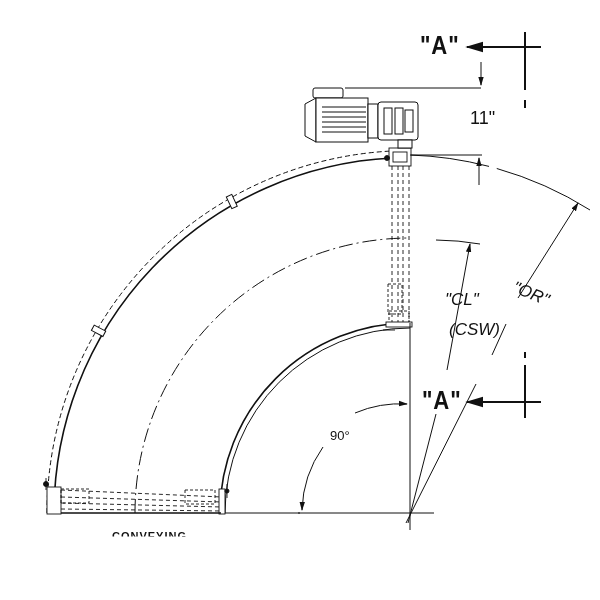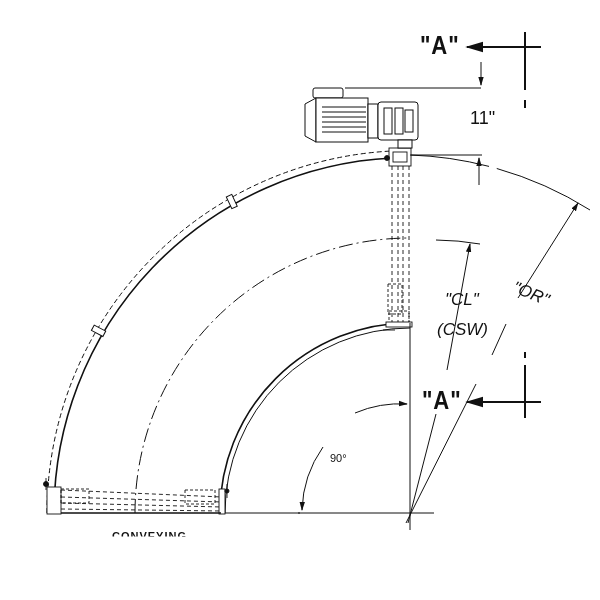--- a/index.html
+++ b/index.html
@@ -123,17 +123,17 @@
 
   <g stroke="#111" stroke-width="1" fill="none">
     <path d="M 355 413 A 115 115 0 0 1 407 404" marker-end="url(#arr)"></path>
     <path d="M 323 447 A 115 115 0 0 0 302 510" marker-end="url(#arr)"></path>
   </g>
 </svg>
 
 <div class="lbl big" style="left:420px; top:30px;">"A"</div>
 <div class="lbl mid" style="left:470px; top:108px; font-style:normal; font-size:18px;">11"</div>
 <div class="lbl mid" style="left:445px; top:290px;">"CL"</div>
-<div class="lbl mid" style="left:437px; top:320px;">(CSW)</div>
+<div class="lbl mid" style="left:449px; top:320px;">(CSW)</div>
 <div class="lbl mid" style="left:512px; top:284px; transform:rotate(22deg);">"OR"</div>
 <div class="lbl big" style="left:422px; top:385px;">"A"</div>
-<div class="lbl" style="left:330px; top:452px; font-size:11px;">90°</div>
+<div class="lbl" style="left:330px; top:428px; font-size:13px;">90°</div>
 <div class="lbl cut" style="left:112px; top:530px;">CONVEYING</div>
 
 </body></html>

